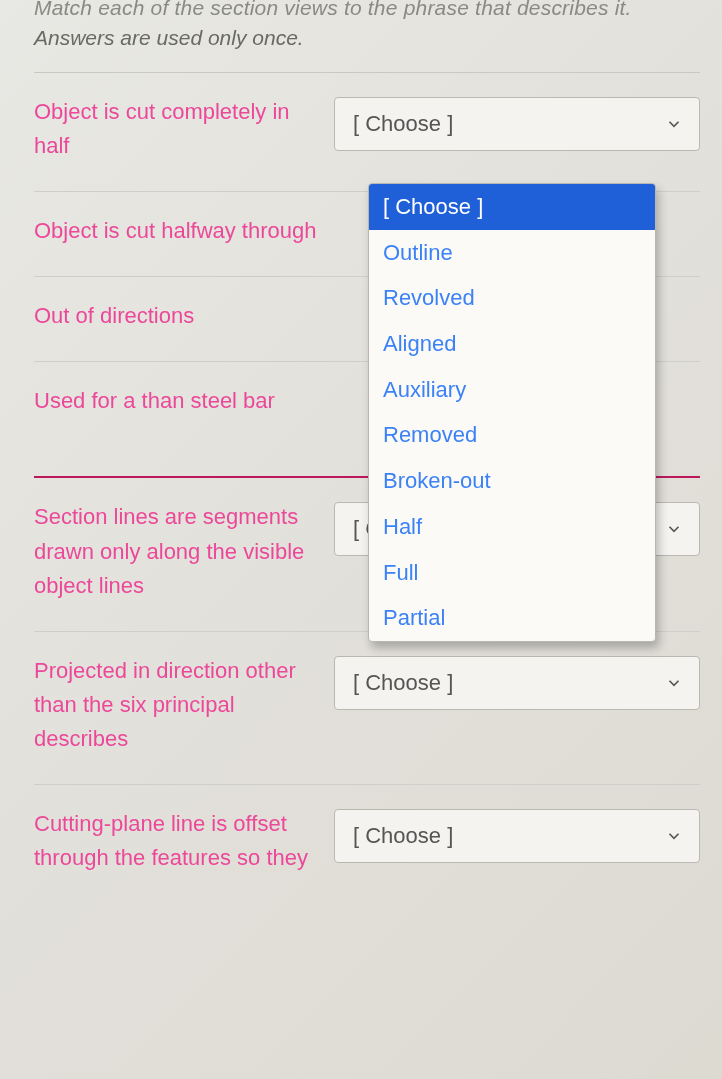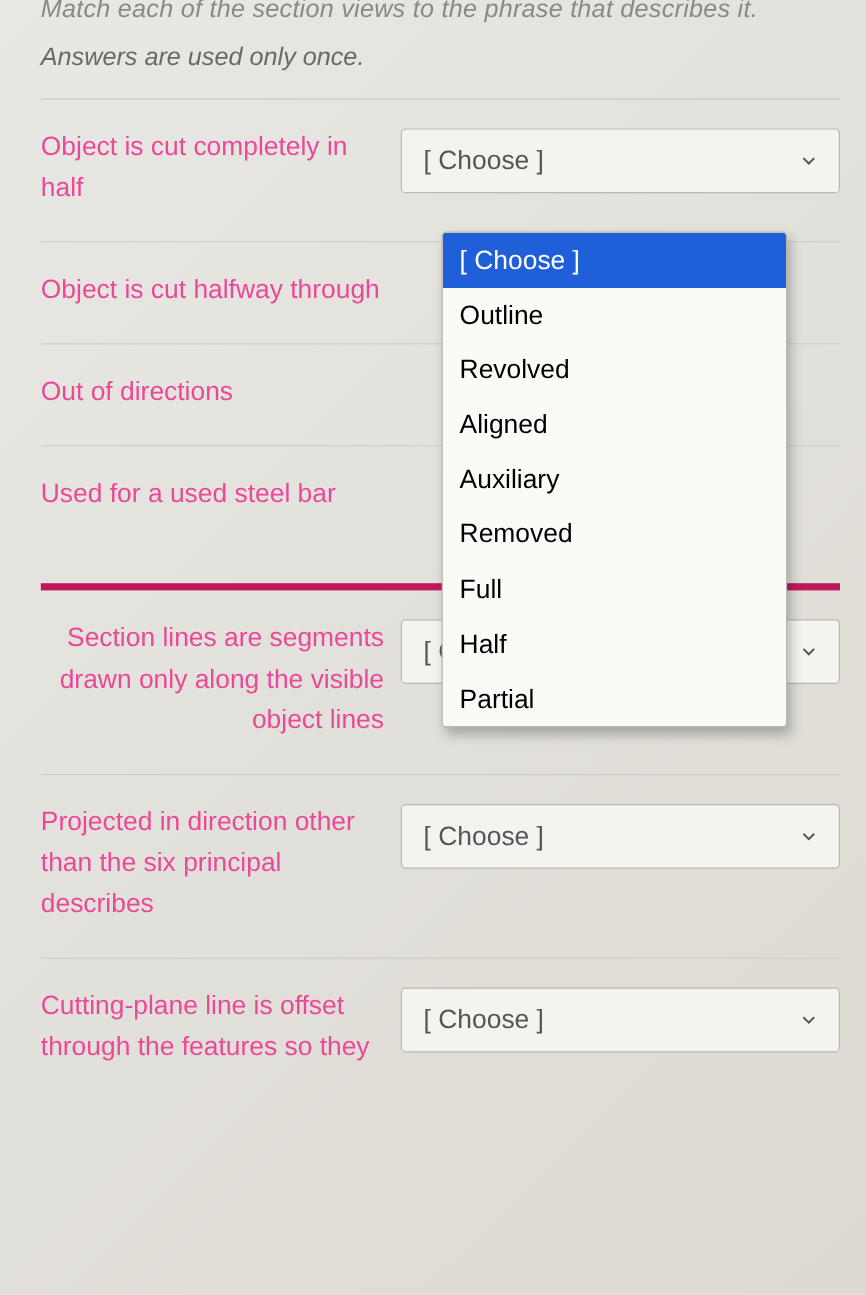--- a/index.html
+++ b/index.html
@@ -23,21 +23,21 @@
     color: #8a8a84;
     font-style: italic;
     letter-spacing: .2px;
     margin-top: -4px;
     white-space: nowrap;
   }
   .inst-line2 {
     font-size: 21px;
     color: #6a6a64;
     font-style: italic;
-    margin-top: 16px;
+    margin-top: 6px;
   }
   .row {
     display: flex;
     align-items: flex-start;
     border-bottom: 1px solid #cfcfc9;
     padding: 22px 0 28px 0;
     position: relative;
   }
   .row.noborder { border-bottom: none; }
   .prompt {
@@ -77,21 +77,21 @@
     background: #fbfaf7;
     border: 1px solid #b8b8b1;
     border-radius: 4px;
     box-shadow: 3px 6px 10px rgba(0,0,0,.25), 0 0 0 0 rgba(0,0,0,0);
     z-index: 50;
     overflow: hidden;
   }
   .dropdown .opt {
     padding: 8px 14px 8px 14px;
     font-size: 22px;
-    color: #000000;
+    color: #3b82f6;
     cursor: pointer;
     line-height: 1.35;
   }
   .dropdown .opt.selected {
     background: #1f5fd8;
     color: #fff;
   }
   .gap-block { height: 30px; }
   .hidden-select-area {
     position: relative;
@@ -124,27 +124,27 @@
 
     <div class="row">
       <div class="prompt">Object is cut halfway through</div>
       <div class="hidden-select-area"></div>
     </div>
     <div class="row">
       <div class="prompt">Out of directions</div>
       <div class="hidden-select-area"></div>
     </div>
     <div class="row noborder">
-      <div class="prompt">Used for a used steel bar</div>
+      <div class="prompt">Used for a than steel bar</div>
       <div class="hidden-select-area"></div>
     </div>
 
     <div class="gap-block"></div>
 
-    <div class="row" style="border-top:6px solid #be185d;text-align:right;">
+    <div class="row" style="border-top:2px solid #be185d;">
       <div class="prompt">Section lines are segments drawn only along the visible object lines</div>
       <div class="select">
         <span>[ Choose ]</span>
         <span class="chev">
           <svg viewBox="0 0 24 24" fill="none" stroke="#555" stroke-width="2.2">
               <polyline points="6 9 12 15 18 9"></polyline>
             </svg>
         </span>
       </div>
     </div>
@@ -173,19 +173,20 @@
       </div>
     </div>
 
     <div class="dropdown">
       <div class="opt selected">[ Choose ]</div>
       <div class="opt">Outline</div>
       <div class="opt">Revolved</div>
       <div class="opt">Aligned</div>
       <div class="opt">Auxiliary</div>
       <div class="opt">Removed</div>
+      <div class="opt">Broken-out</div>
+      <div class="opt">Half</div>
       <div class="opt">Full</div>
-      <div class="opt">Half</div>
       <div class="opt">Partial</div>
     </div>
 
   </div>
 </div>
 
 </body></html>

